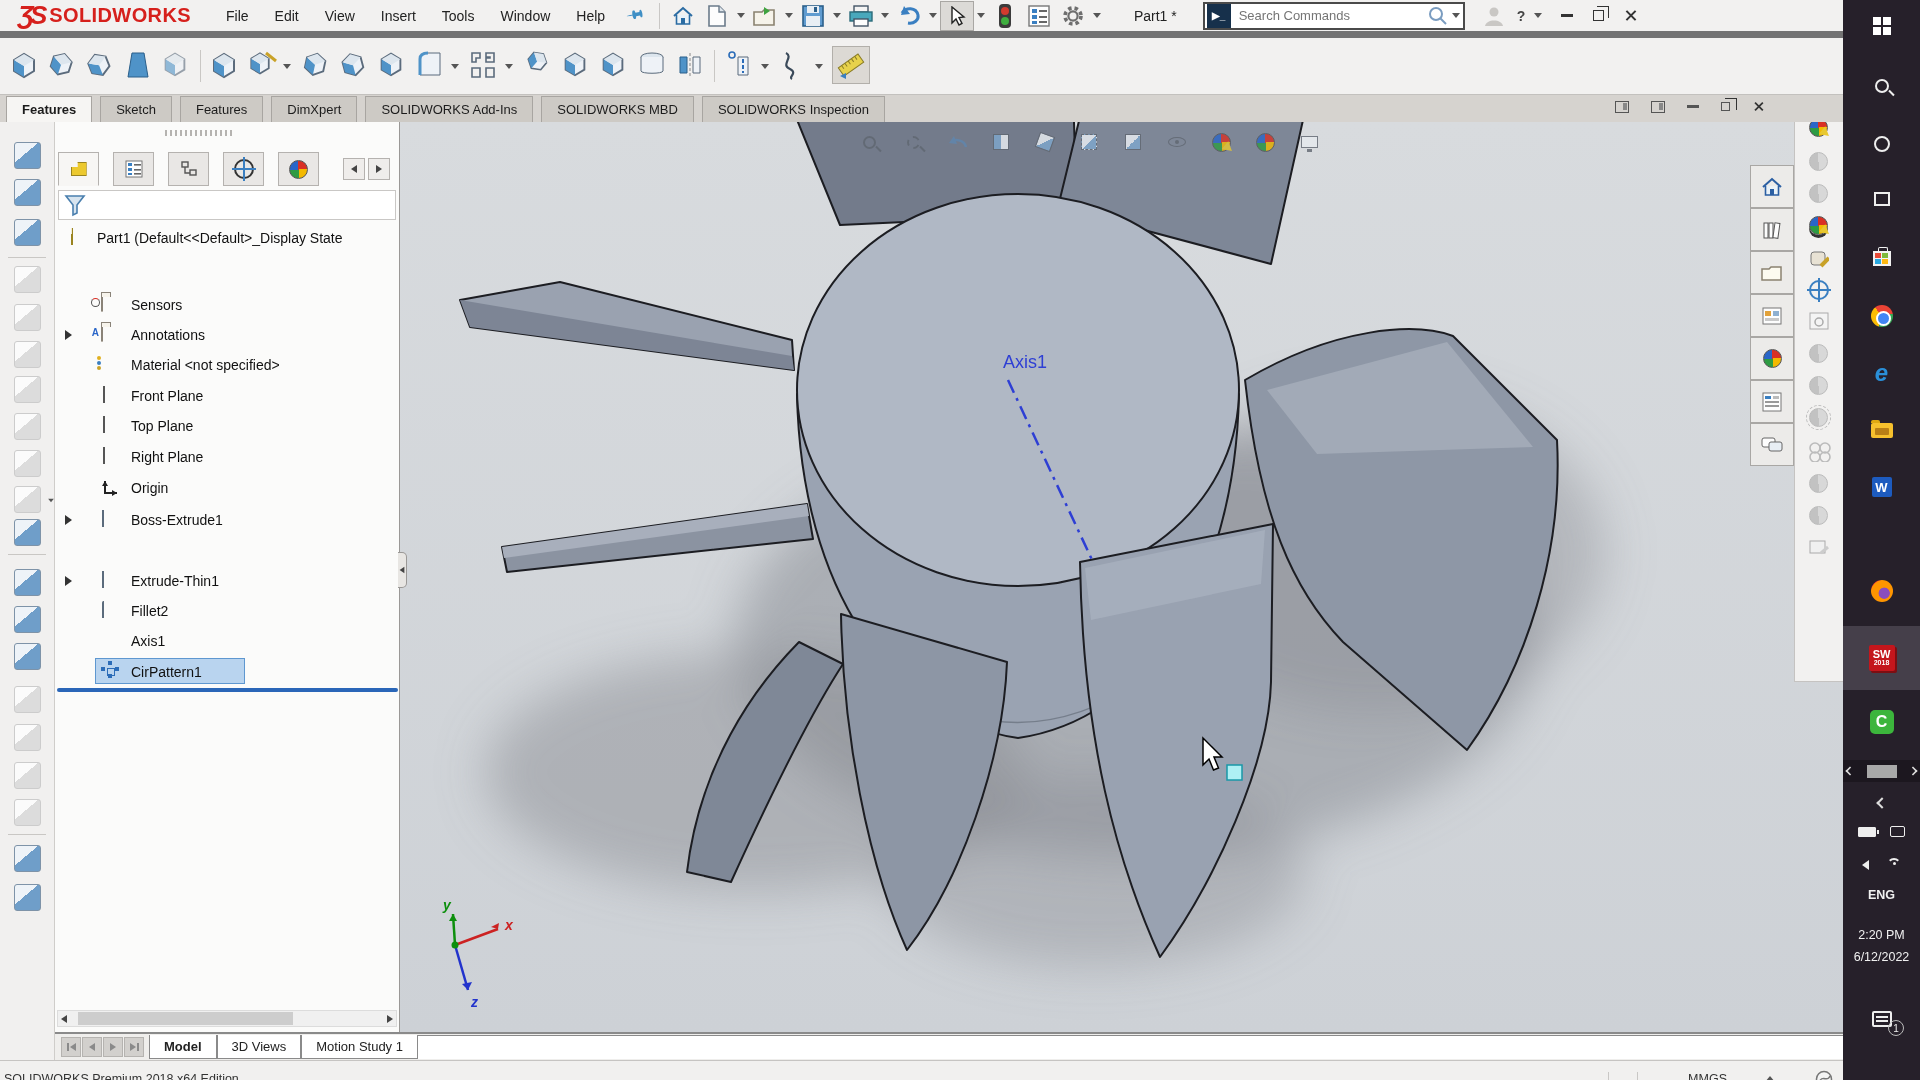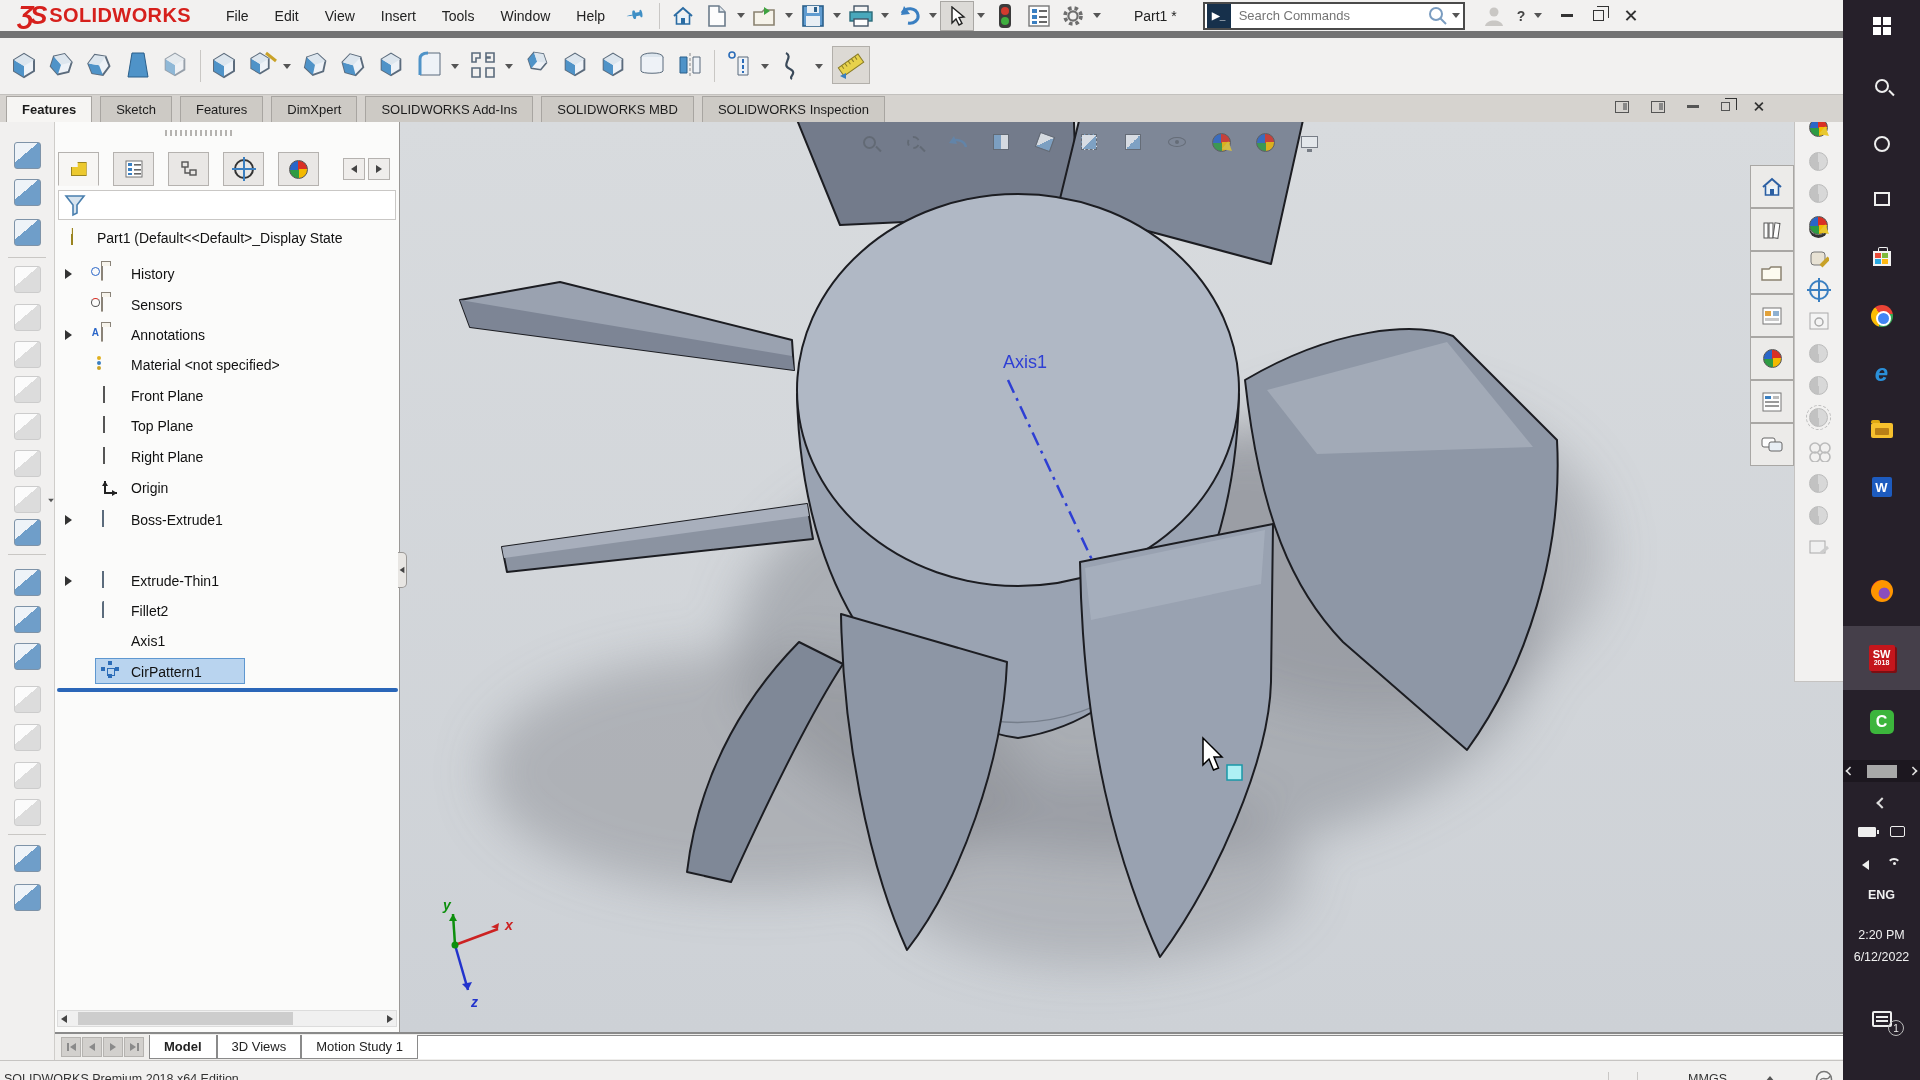--- a/index.html
+++ b/index.html
@@ -675,25 +675,20 @@
     <svg width="26" height="24" style="margin-left:4px">
         <path d="M3 3 H21 L14 12 V20 L10 22 V12 Z" fill="#d7e4ef" stroke="#4a7fae" stroke-width="1.6"></path>
       </svg>
   </div>
 
   <div class="trow" style="top:103px">
     <span class="ticon" style="left:16px"><span class="part-ic"></span></span>
     <span class="tlabel" style="left:42px">Part1  (Default&lt;&lt;Default&gt;_Display State</span>
   </div>
 
-  <div class="trow" style="top:139px">
-    <span class="texp"></span>
-    <span class="ticon"><span class="fold"><span class="clockdot"></span></span></span>
-    <span class="tlabel">History</span>
-  </div>
   <div class="trow" style="top:170px">
     <span class="ticon"><span class="fold"><span class="gaugedot"></span></span></span>
     <span class="tlabel">Sensors</span>
   </div>
   <div class="trow" style="top:200px">
     <span class="texp"></span>
     <span class="ticon"><span class="fold"><span class="alet">A</span></span></span>
     <span class="tlabel">Annotations</span>
   </div>
   <div class="trow" style="top:230px">

